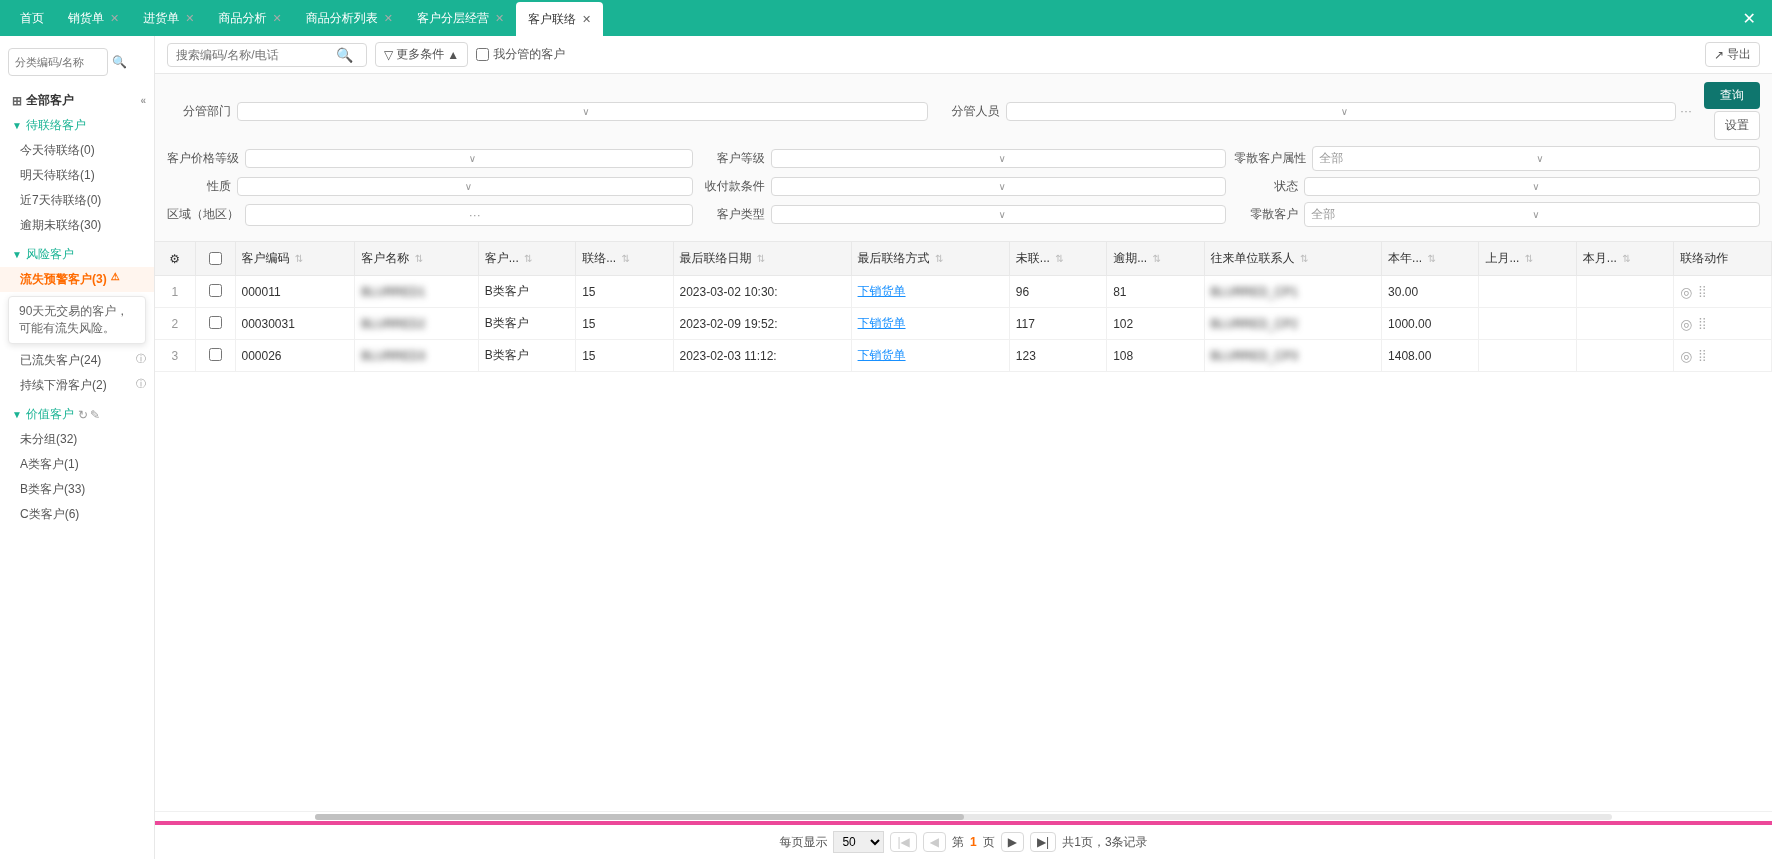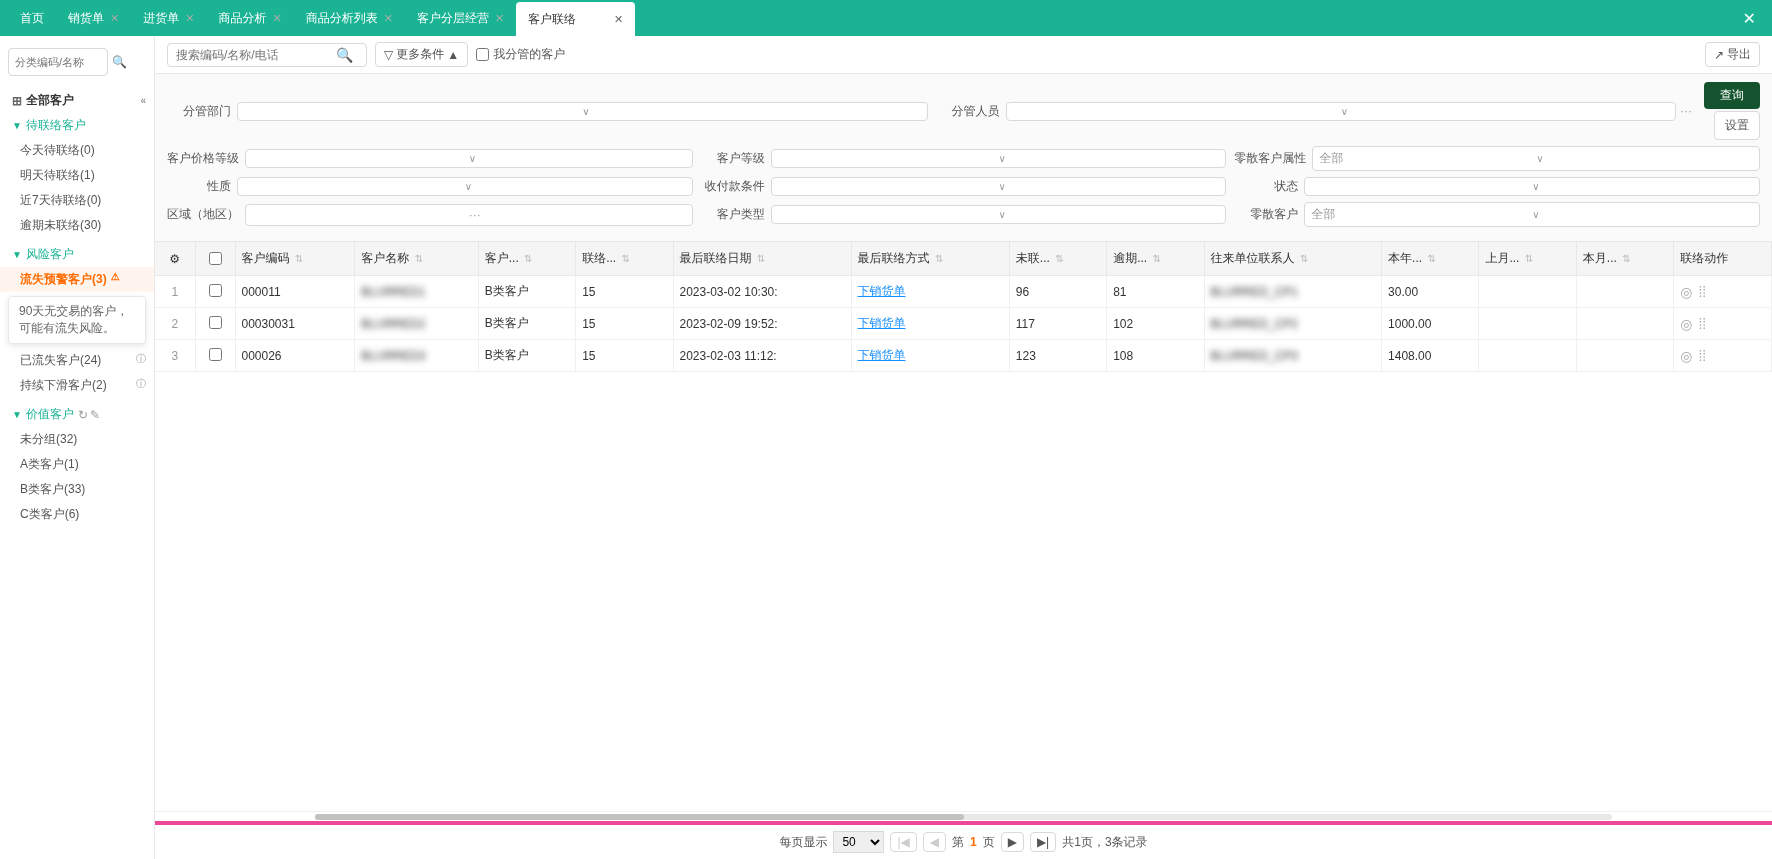--- a/index.html
+++ b/index.html
@@ -8,21 +8,21 @@
     
     .tab-bar {
       display: flex; align-items: center; background: #1ab394; height: 36px;
       padding: 0 8px; color: white;
     }
     .tab-item {
       display: flex; align-items: center; padding: 0 12px; height: 36px;
       cursor: pointer; color: white; font-size: 13px; white-space: nowrap;
     }
     .tab-item.active {
-      background: white; color: #333; border-radius: 4px 4px 0 0; margin-top: 2px; height: 34px; gap: 32px;
+      background: white; color: #333; border-radius: 4px 4px 0 0; margin-top: 2px; height: 34px;
     }
     .tab-item .close-x { margin-left: 6px; font-size: 11px; color: #aaa; }
     .tab-item.active .close-x { color: #666; }
     .tab-spacer { flex: 1; }
     .window-close { color: white; font-size: 16px; cursor: pointer; padding: 0 8px; }
 
     
     .main-layout { display: flex; height: calc(859px - 36px); }
 
     
@@ -102,21 +102,21 @@
       outline: none; font-size: 12px; min-width: 0;
     }
     .adv-select {
       display: flex; align-items: center; flex: 1; border: 1px solid #d9d9d9;
       border-radius: 4px; padding: 3px 6px; background: white; cursor: pointer; min-width: 0;
     }
     .adv-select span { flex: 1; color: #999; }
     .adv-select .chevron { color: #999; font-size: 10px; }
     .adv-more-btn { color: #999; cursor: pointer; font-size: 12px; padding: 0 4px; }
     .query-btn {
-      background: #14532d; color: white; border: none; border-radius: 4px;
+      background: #0f766e; color: white; border: none; border-radius: 4px;
       padding: 5px 16px; cursor: pointer; font-size: 12px;
     }
     .setting-btn {
       background: white; color: #555; border: 1px solid #d9d9d9; border-radius: 4px;
       padding: 5px 10px; cursor: pointer; font-size: 12px; display: block; margin-top: 2px;
     }
     .btn-group { display: flex; flex-direction: column; align-items: flex-end; }
 
     
     .table-area { flex: 1; overflow: auto; background: white; }

